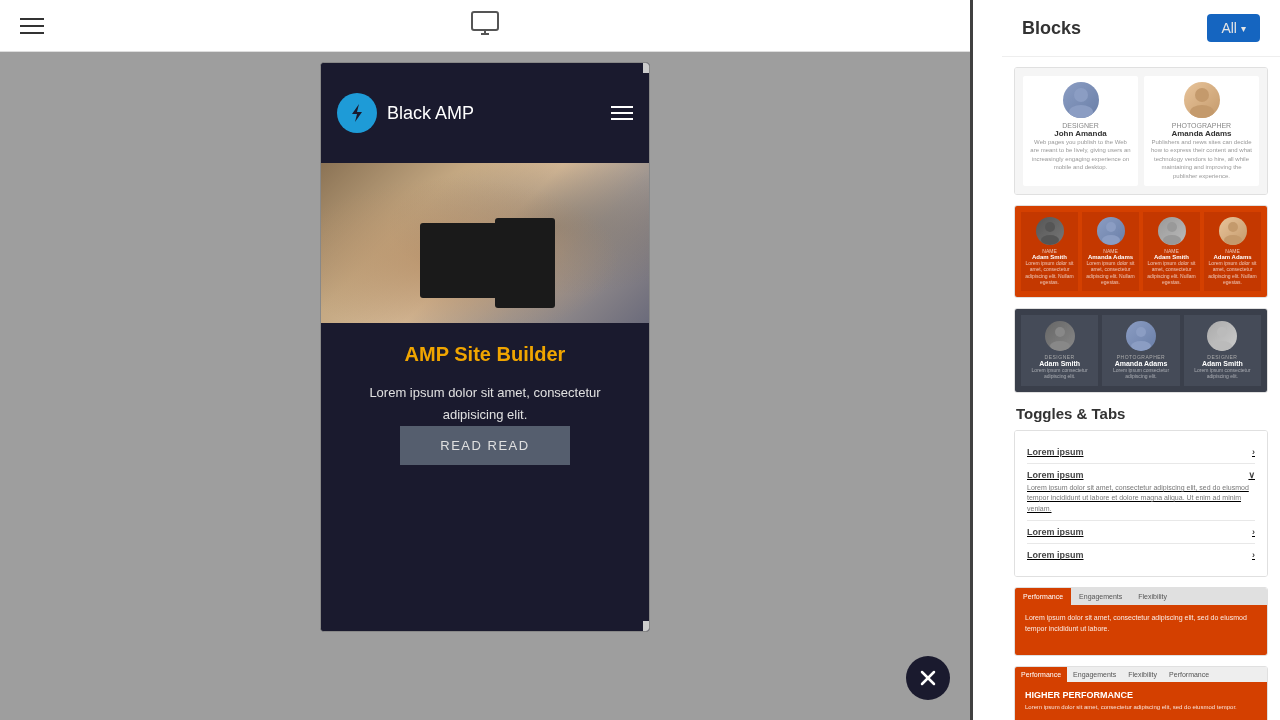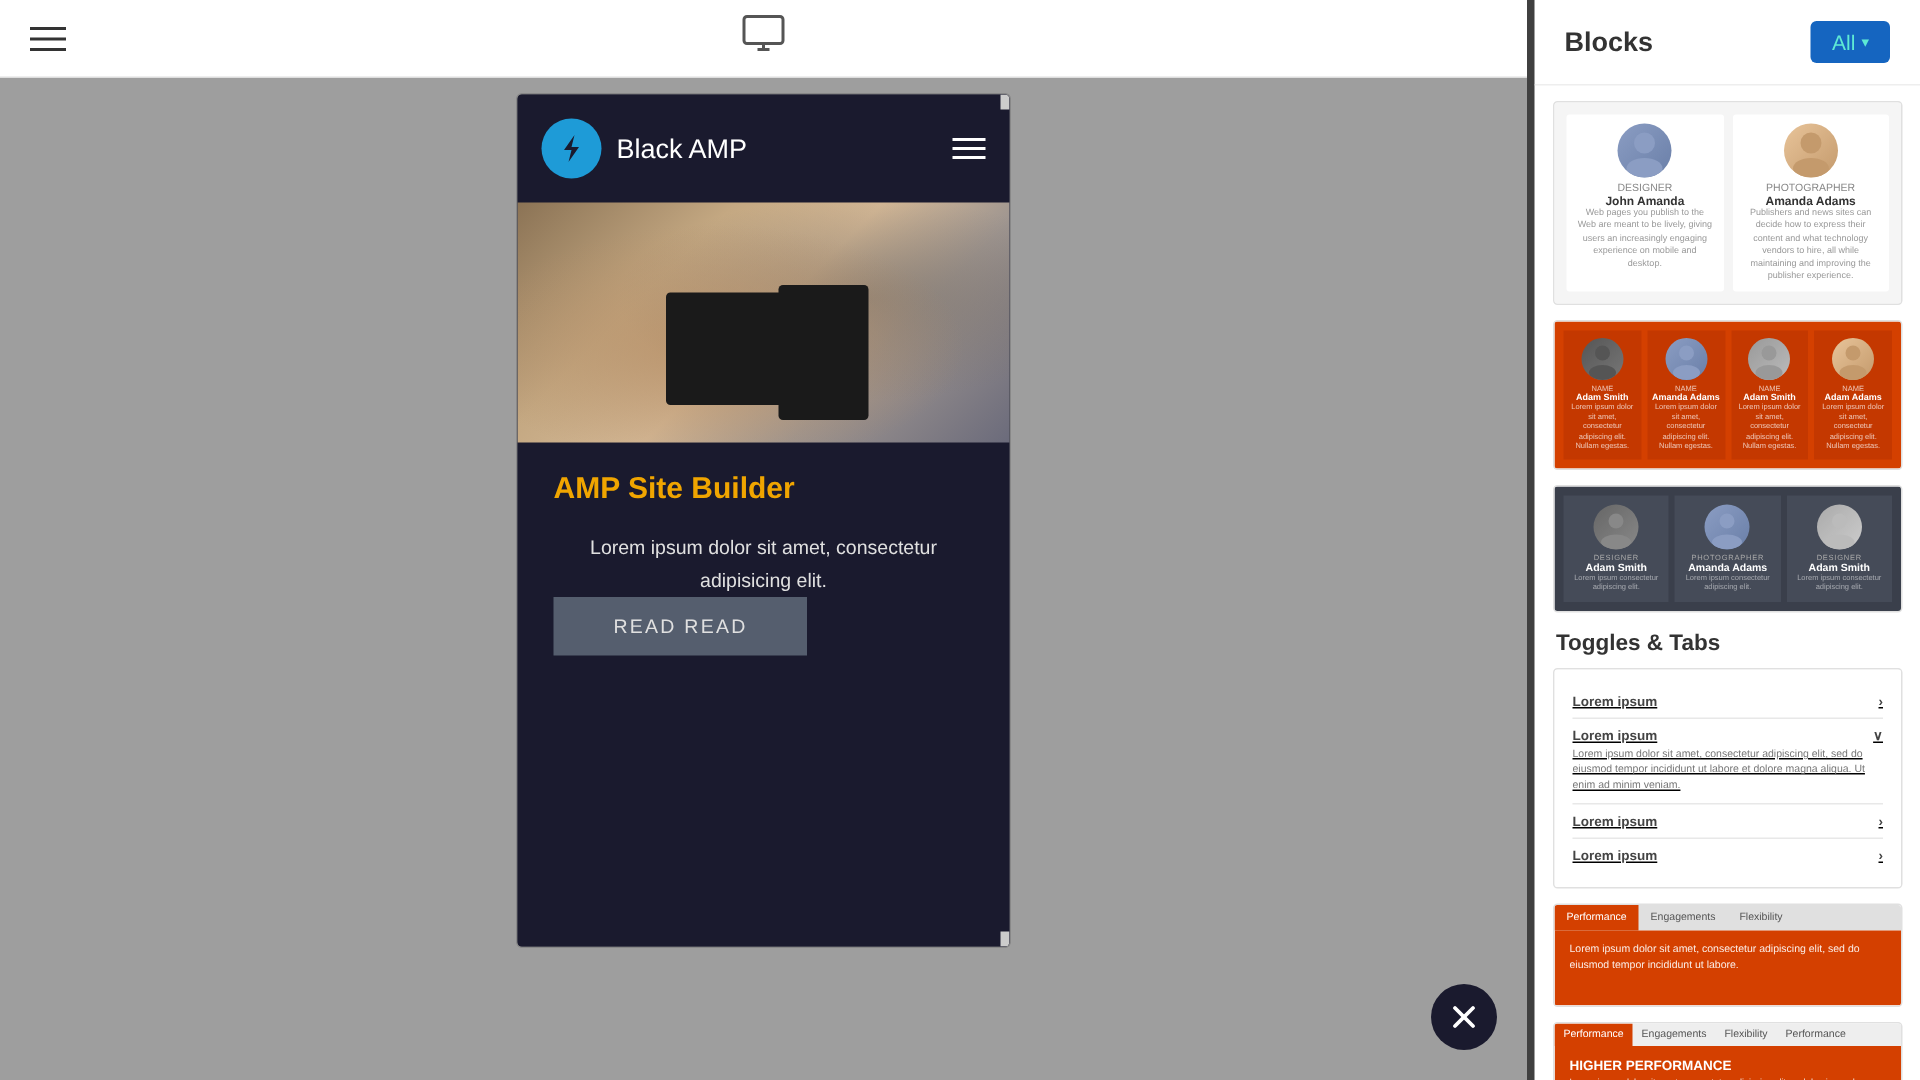--- a/index.html
+++ b/index.html
@@ -71,21 +71,21 @@
       position: relative;
       display: flex;
       flex-direction: column;
     }
 
     
     .phone-nav {
       background: #1a1a2e;
       display: flex;
       align-items: center;
-      padding: 16px 16px;
+      padding: 30px 16px;
       justify-content: space-between;
     }
     .phone-nav-logo {
       display: flex;
       align-items: center;
       gap: 10px;
     }
     .lightning-circle {
       width: 40px;
       height: 40px;
@@ -162,21 +162,21 @@
       top: 5px;
     }
 
     
     .phone-content {
       background: #1a1a2e;
       padding: 20px 24px;
       flex: 1;
       display: flex;
       flex-direction: column;
-      align-items: flex-start;
+      align-items: center;
     }
     .phone-content-title {
       color: #f0a500;
       font-size: 20px;
       font-weight: 600;
       text-align: center;
       margin-bottom: 16px;
     }
     .phone-content-body {
       color: #e0e0e0;
@@ -190,42 +190,43 @@
       border: none;
       padding: 12px 40px;
       font-size: 13px;
       letter-spacing: 1.5px;
       cursor: pointer;
       font-weight: 500;
     }
 
     
     .sidebar {
-      width: 262px;
+      width: 310px;
       background: #ffffff;
-      border-left: 5px solid #404040;
+      border-left: 3px solid #404040;
       display: flex;
       flex-direction: column;
       overflow: hidden;
+      padding-left: 29px;
     }
     .sidebar-header {
       padding: 14px 20px;
       display: flex;
       align-items: center;
       justify-content: space-between;
       border-bottom: 1px solid #eee;
     }
     .sidebar-title {
       font-size: 18px;
       font-weight: 600;
       color: #333;
     }
     .all-btn {
       background: #1565c0;
-      color: #5eead4;
+      color: #e5e5e5;
       border: none;
       border-radius: 4px;
       padding: 6px 14px;
       font-size: 14px;
       cursor: pointer;
       display: flex;
       align-items: center;
       gap: 4px;
     }
     .all-btn-arrow {

